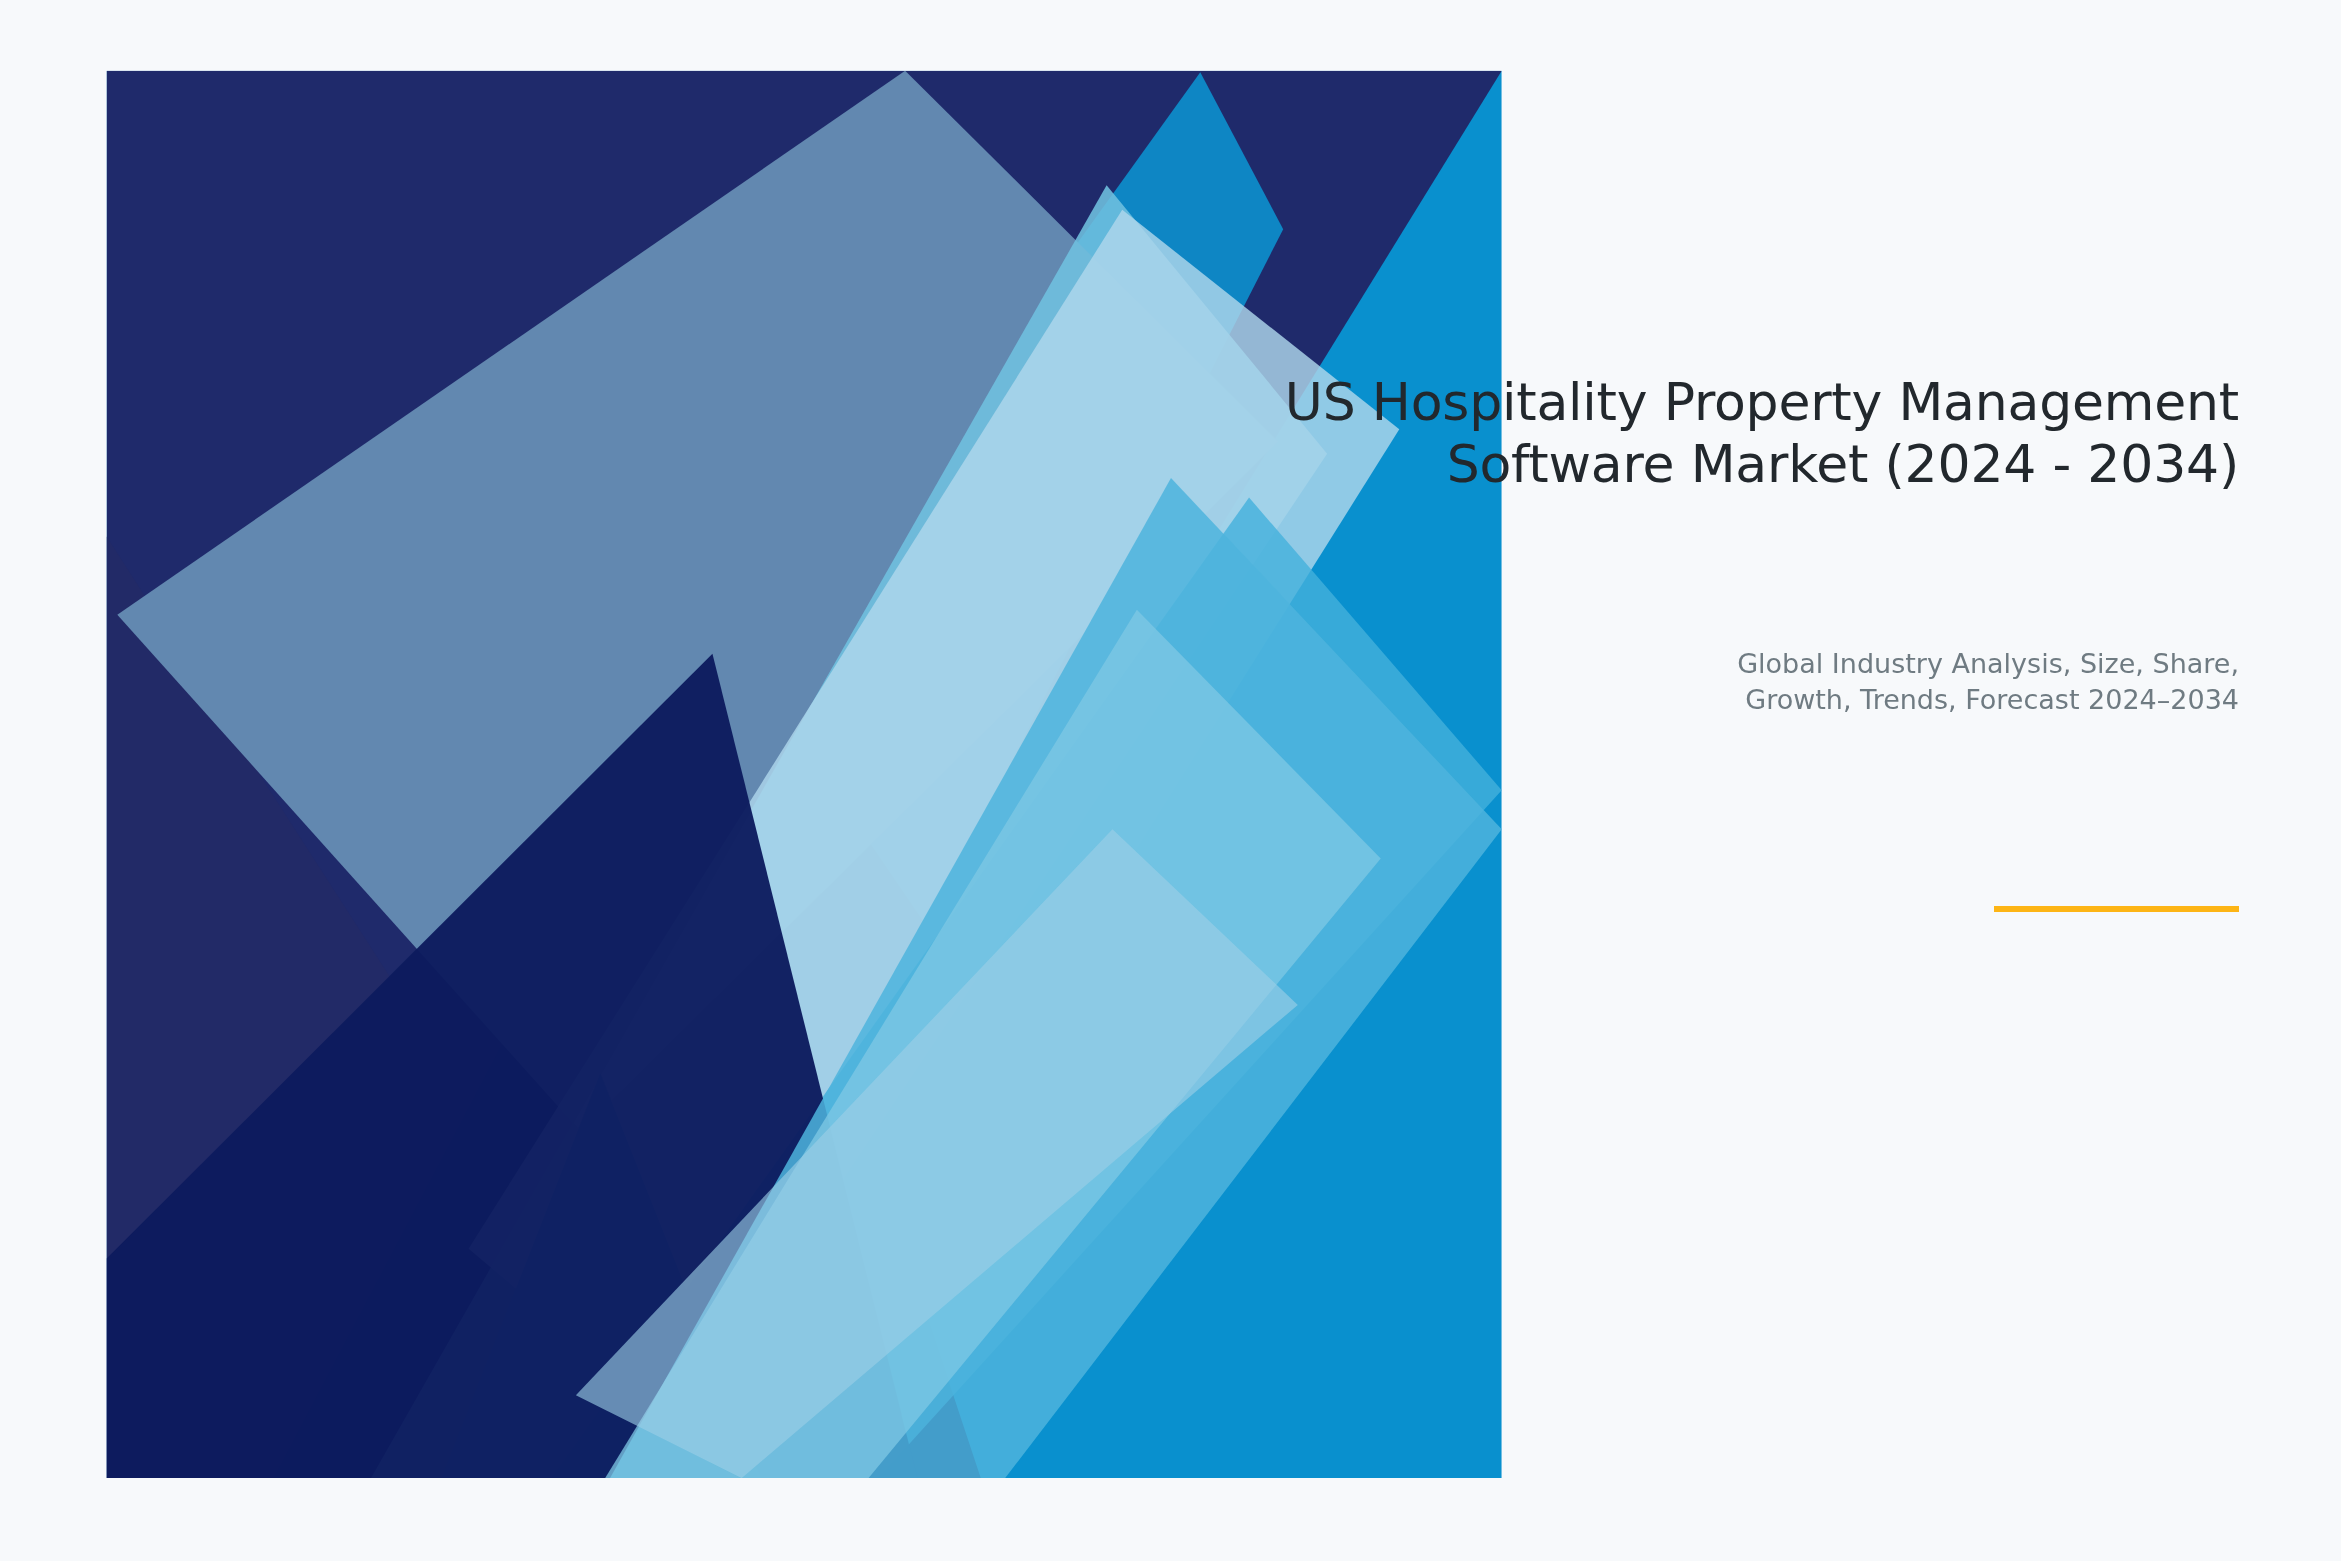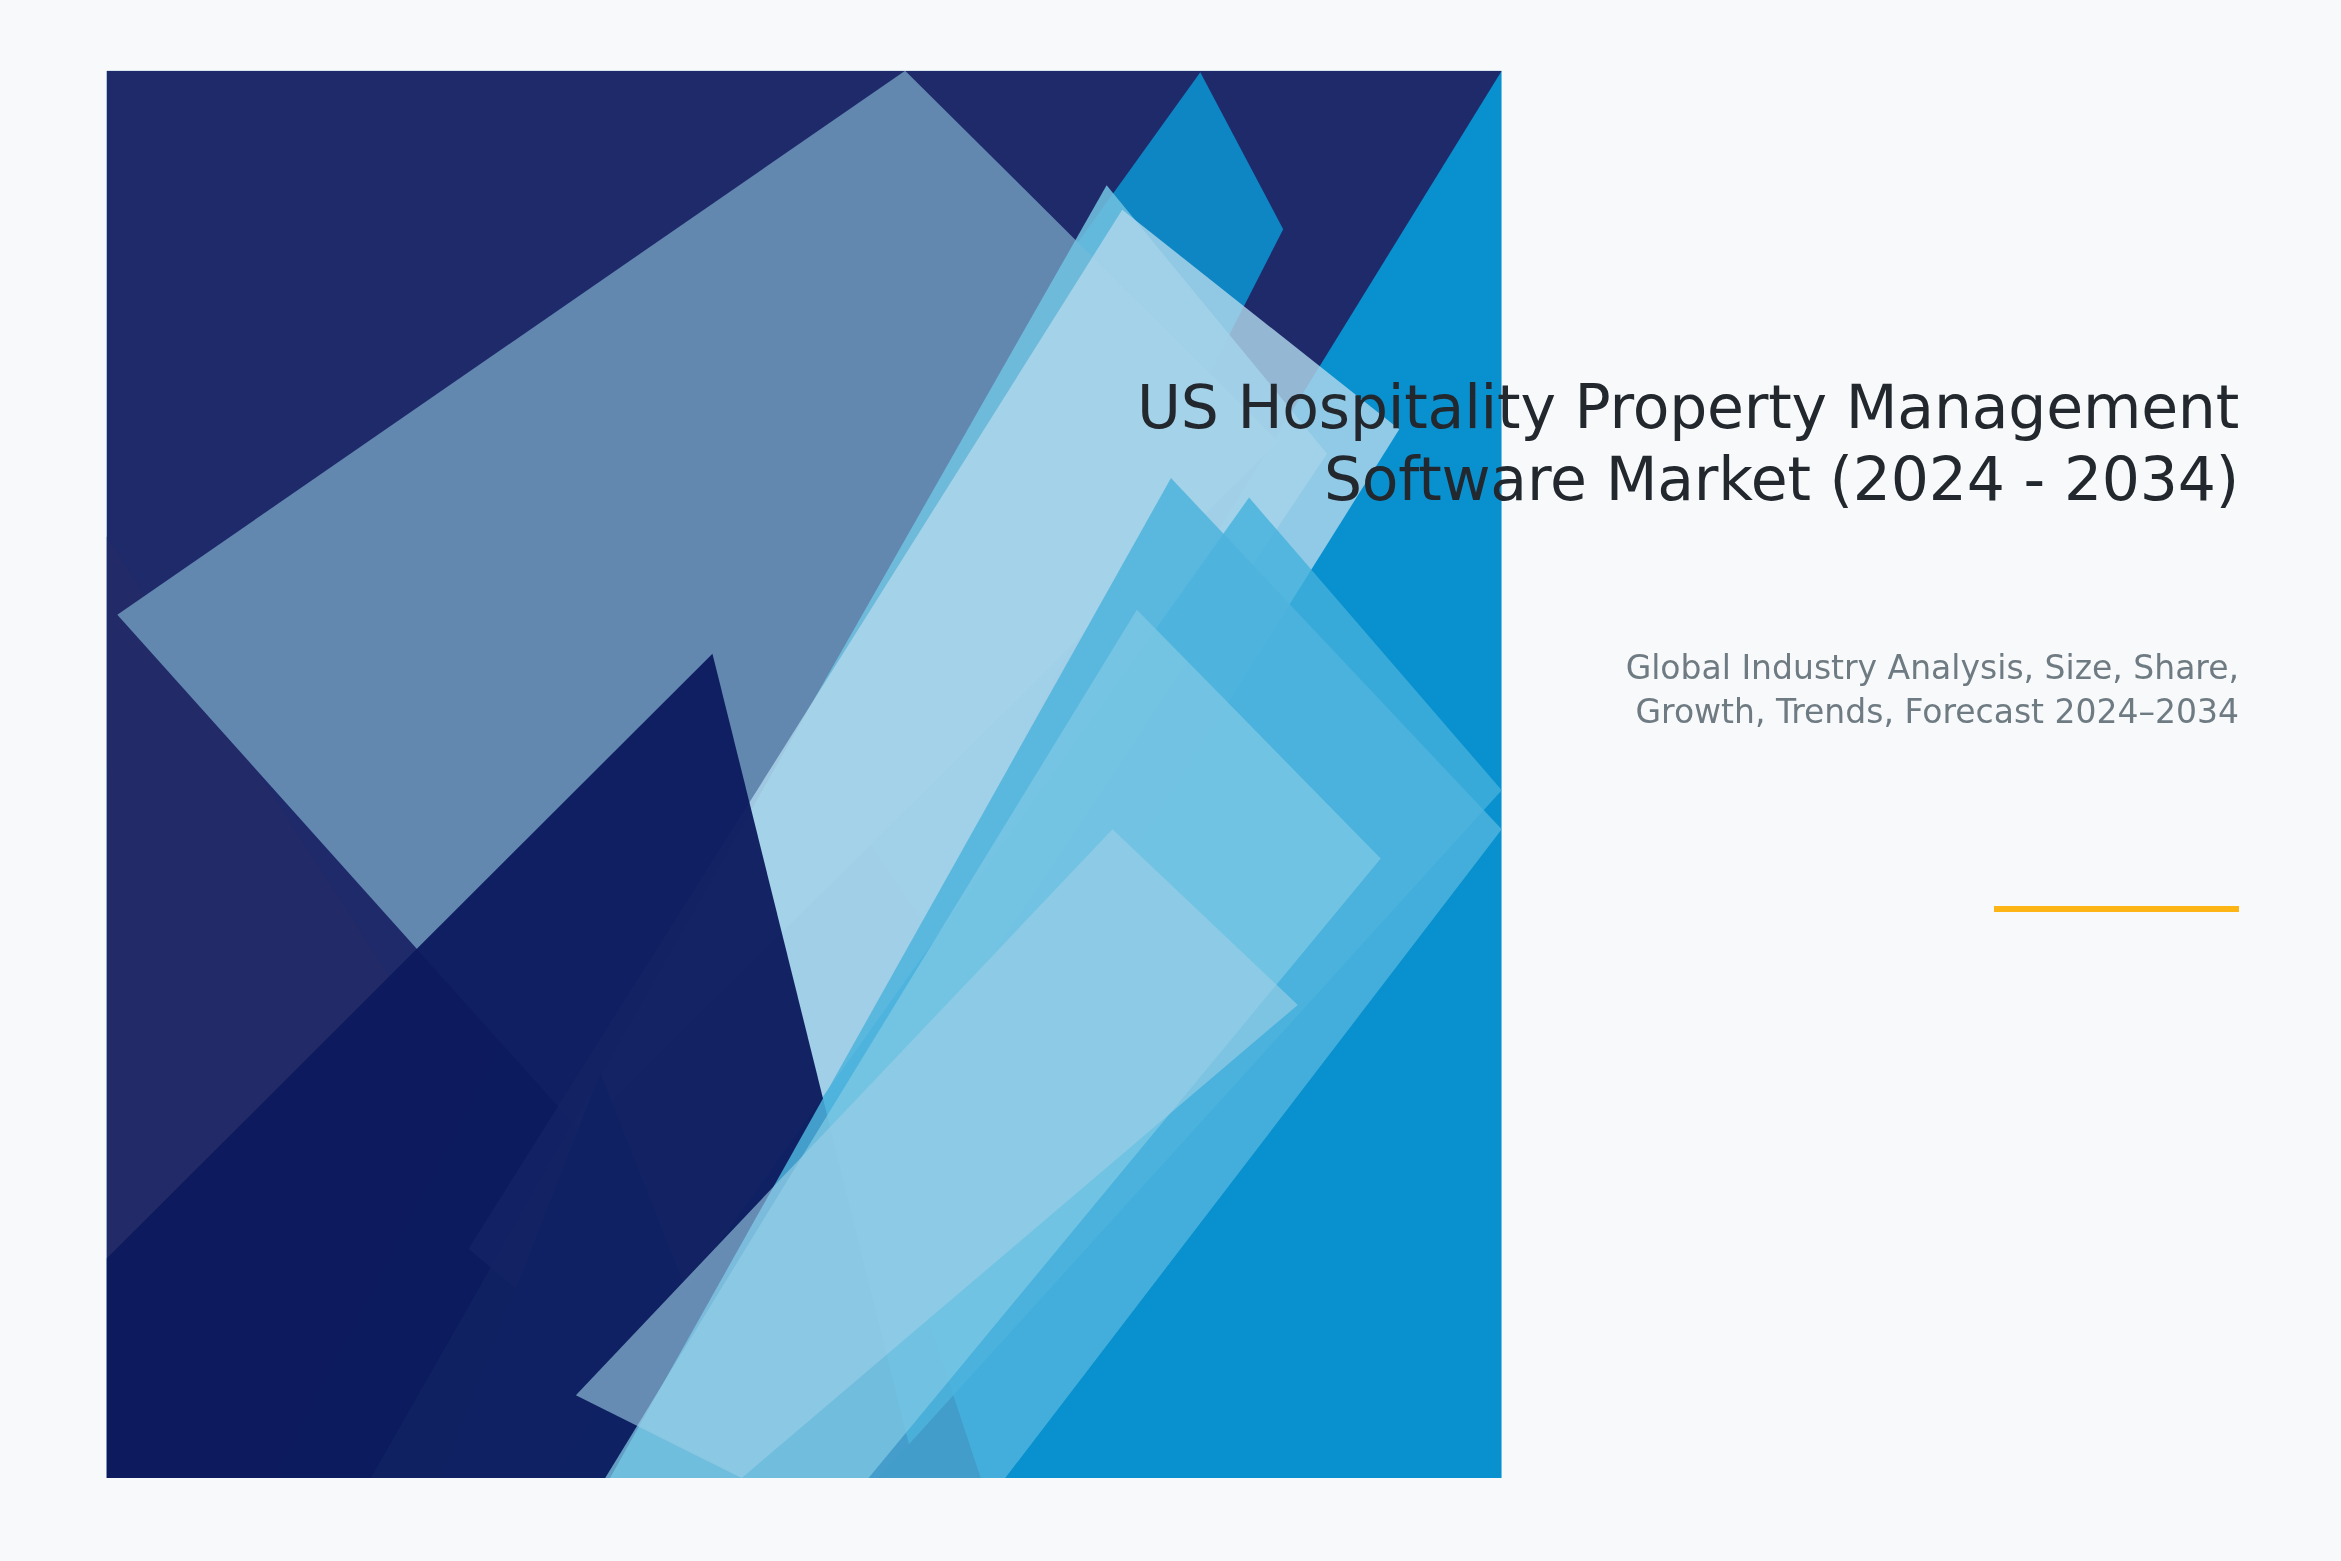--- a/index.html
+++ b/index.html
@@ -25,21 +25,21 @@
 
   
   #text-block {
     position:absolute;
     left:732px;
     top:371px;
     width:1507px;
     text-align:right;
   }
   #cover-title {
-    font-size:60px;
+    font-size:52px;
     line-height:1.20;
     font-weight:400;
     color:#22282D;
     letter-spacing:-0.2px;
     white-space:pre-line;
     position:relative;
     z-index:5;
   }
   #title-accent {
     position:absolute;
@@ -49,21 +49,21 @@
     height:6.3px;
     background:#FDB515;
     z-index:4;
   }
   #cover-subtitle {
     position:absolute;
     left:732px;
     top:646px;
     width:1507px;
     text-align:right;
-    font-size:33px;
+    font-size:27px;
     line-height:1.32;
     color:#6F7B82;
     white-space:pre-line;
     font-weight:400;
   }
 </style>
 </head>
 <body>
 
 <div id="cover">

